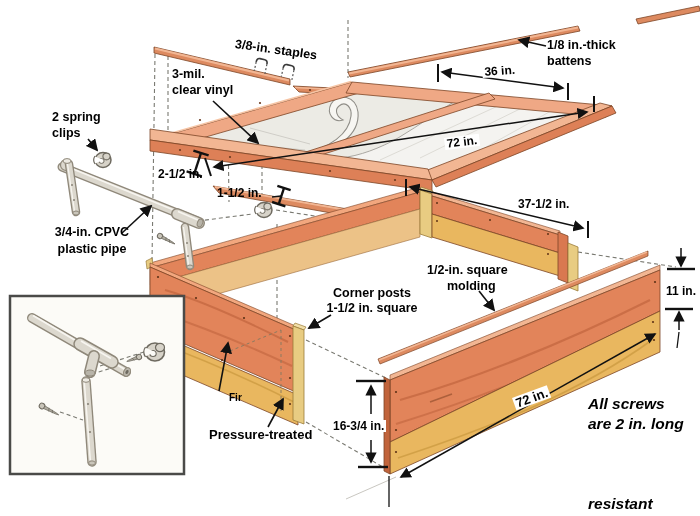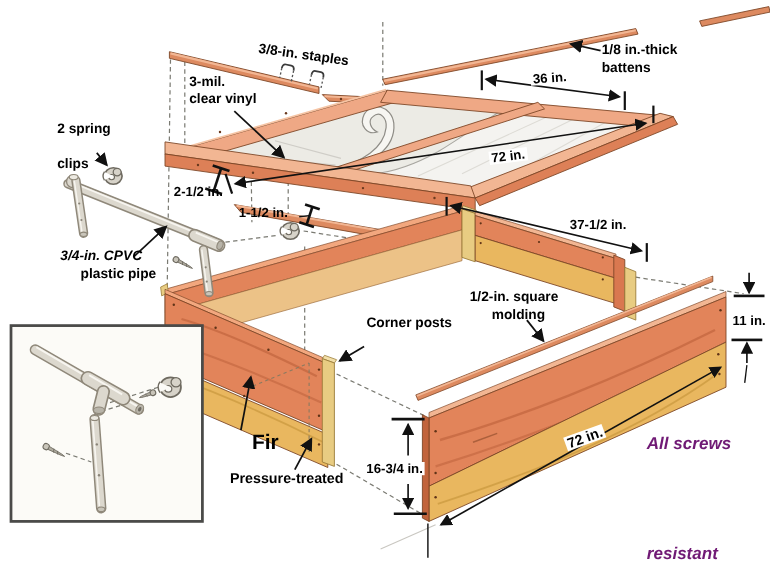--- a/index.html
+++ b/index.html
@@ -3,21 +3,21 @@
 <meta charset="utf-8">
 <style>
   html,body{margin:0;padding:0;background:#fff;}
   #canvas{position:relative;width:700px;height:516px;background:#fff;overflow:hidden;
           font-family:"Liberation Sans", sans-serif;}
   #art{position:absolute;left:0;top:0;}
   .lbl{position:absolute;font-weight:bold;font-size:12.5px;color:#000;white-space:nowrap;line-height:1;}
   .dim{position:absolute;font-weight:bold;font-size:12px;color:#000;white-space:nowrap;line-height:1;}
   .dim.bg, .lbl.bg{background:#fff;padding:0 2px;}
   .rot{transform-origin:left top;}
-  .note-line{position:absolute;font-weight:bold;font-style:italic;font-size:15.5px;color:#701a75;white-space:nowrap;line-height:1;}
+  .note-line{position:absolute;font-weight:bold;font-style:italic;font-size:15.5px;color:#000000;white-space:nowrap;line-height:1;}
   .ctr{text-align:center;}
 </style>
 </head>
 <body>
 
 <div id="canvas">
 
 <svg id="art" width="700" height="516" viewBox="0 0 700 516">
   <defs>
     <marker id="ah" viewBox="0 0 10 10" refX="8.5" refY="5" markerWidth="7.5" markerHeight="7.5" orient="auto-start-reverse">
@@ -326,40 +326,42 @@
 
   <div class="lbl rot" style="left:236px;top:38px;transform:rotate(8deg);">3/8-in. staples</div>
 
   <div class="lbl" style="left:547px;top:39px;">1/8 in.-thick</div>
   <div class="lbl" style="left:547px;top:55px;">battens</div>
 
   <div class="lbl" style="left:172px;top:68px;">3-mil.</div>
   <div class="lbl" style="left:172px;top:84px;">clear vinyl</div>
 
   <div class="lbl" style="left:52px;top:111px;">2 spring</div>
-  <div class="lbl" style="left:52px;top:127px;margin-top:16px;">clips</div>
-
-  <div class="lbl ctr" style="left:42px;top:226px;width:100px;font-style:italic;">3/4-in. CPVC</div>
-  <div class="lbl ctr" style="left:42px;top:243px;width:100px;text-align:right;">plastic pipe</div>
+  <div class="lbl" style="left:52px;top:127px;">clips</div>
+
+  <div class="lbl ctr" style="left:42px;top:226px;width:100px;">3/4-in. CPVC</div>
+  <div class="lbl ctr" style="left:42px;top:243px;width:100px;">plastic pipe</div>
 
   <div class="dim" style="left:158px;top:168px;text-align:right;">2-1/2 in.</div>
   <div class="dim" style="left:217px;top:187px;text-align:center;">1-1/2 in.</div>
 
   <div class="dim bg rot" style="left:482px;top:66px;transform:rotate(-4deg);">36 in.</div>
   <div class="dim bg rot" style="left:444px;top:138px;transform:rotate(-7deg);">72 in.</div>
   <div class="dim bg" style="left:492px;top:198px;margin-left:24px;">37-1/2 in.</div>
 
   <div class="lbl ctr" style="left:320px;top:287px;width:104px;">Corner posts</div>
+  <div class="lbl ctr" style="left:312px;top:302px;width:120px;">1-1/2 in. square</div>
 
   <div class="lbl" style="left:427px;top:264px;">1/2-in. square</div>
   <div class="lbl" style="left:427px;top:280px;padding-left:20px;">molding</div>
 
-  <div class="lbl" style="left:197px;top:393px;font-size:19px;padding-left:32px;">Fir</div>
+  <div class="lbl" style="left:197px;top:393px;font-size:10px;padding-left:32px;">Fir</div>
   <div class="lbl" style="left:209px;top:428px;font-size:13px;">Pressure-treated</div>
 
   <div class="dim bg" style="left:331px;top:420px;">16-3/4 in.</div>
   <div class="dim bg rot" style="left:512px;top:398px;transform:rotate(-20deg);font-size:13px;">72 in.</div>
   <div class="dim" style="left:666px;top:285px;">11 in.</div>
 
   <div class="note-line" style="left:588px;top:396px;">All screws</div>
+  <div class="note-line" style="left:588px;top:416px;">are 2 in. long</div>
   <div class="note-line" style="left:588px;top:456px;margin-top:40px;">resistant</div>
 
 </div>
 
 </body></html>

